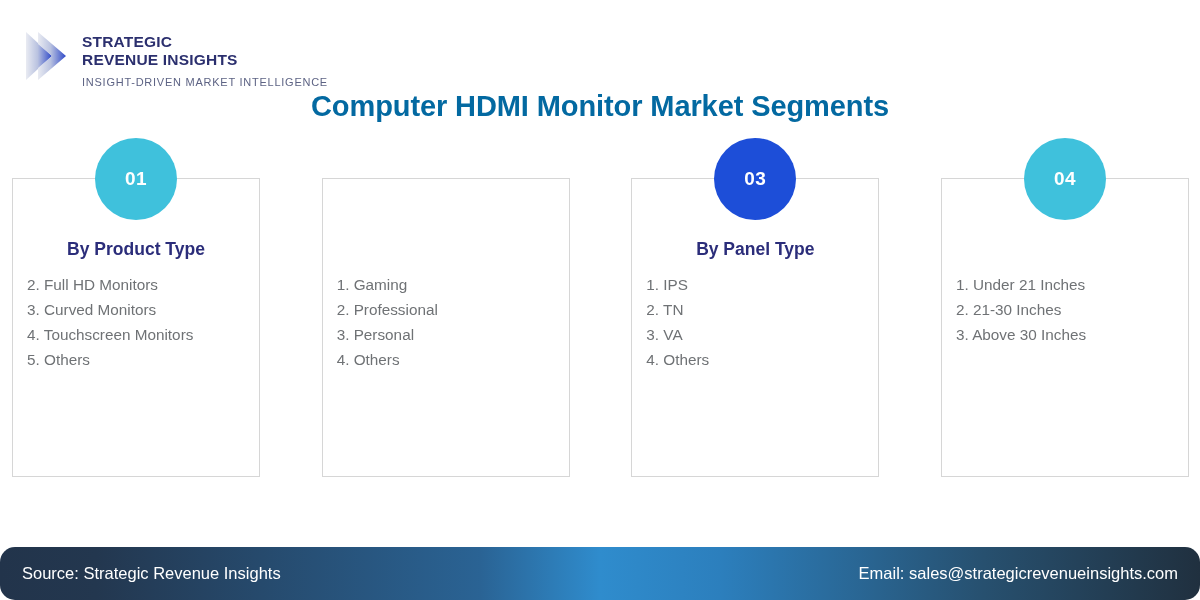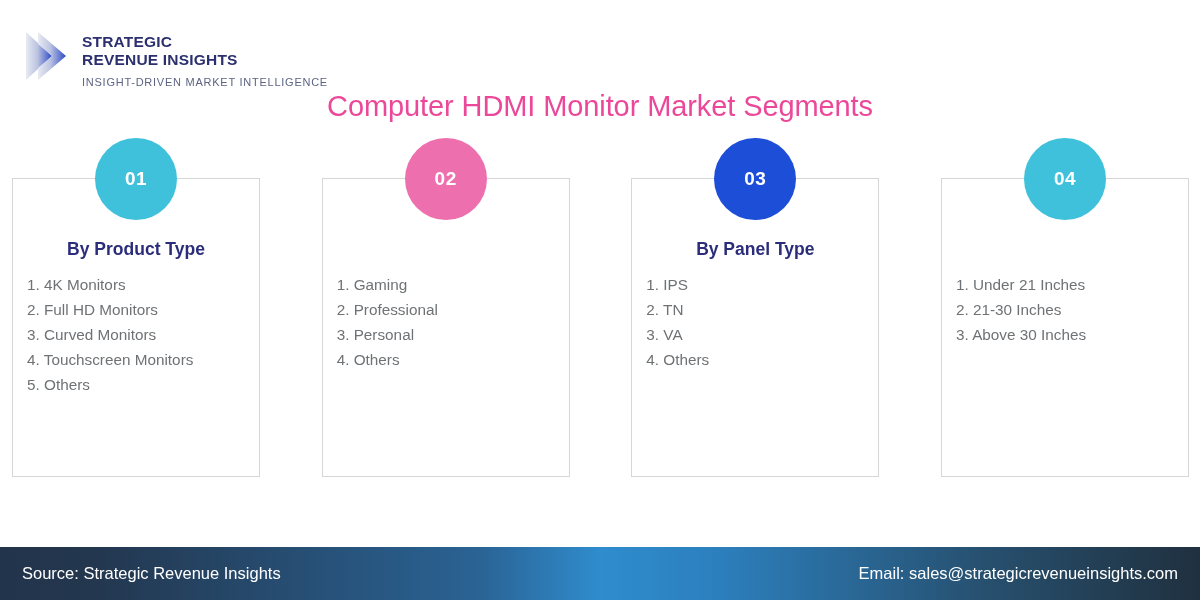--- a/index.html
+++ b/index.html
@@ -50,22 +50,22 @@
   }
 
   
   .page-title {
     position: absolute;
     top: 90px;
     left: 0;
     width: 1200px;
     text-align: center;
     font-size: 29px;
-    font-weight: normal;
-    color: #ec4899;
+    font-weight: bold;
+    color: #0369a1;
     letter-spacing: -0.1px;
   }
 
   
   .cards {
     position: absolute;
     top: 178px;
     left: 12px;
     width: 1177px;
     height: 299px;
@@ -135,20 +135,21 @@
         #2a6394 40%,
         #2f8ccd 50%,
         #2c7fbd 60%,
         #27506f 82%,
         #20303f 100%);
     display: flex;
     align-items: center;
     justify-content: space-between;
     padding: 0 22px;
     box-sizing: border-box;
+    border-radius: 15px;
   }
   .footer-left, .footer-right {
     color: #ffffff;
     font-size: 16.5px;
     white-space: nowrap;
   }
 </style>
 </head>
 <body>
 
@@ -176,32 +177,28 @@
 <div class="page-title">Computer HDMI Monitor Market Segments</div>
 
 <div class="cards">
 
   <div class="card">
     <div class="badge" style="background: rgb(63, 193, 220);">
       <span>01</span>
     </div>
     <div class="card-title">By Product Type</div>
     <ul class="card-list">
-      <li>1. 4K Monitors</li>
       <li>2. Full HD Monitors</li>
       <li>3. Curved Monitors</li>
       <li>4. Touchscreen Monitors</li>
       <li>5. Others</li>
     </ul>
   </div>
 
   <div class="card">
-    <div class="badge" style="background: rgb(238, 111, 174);">
-      <span>02</span>
-    </div>
     <ul class="card-list">
       <li>1. Gaming</li>
       <li>2. Professional</li>
       <li>3. Personal</li>
       <li>4. Others</li>
     </ul>
   </div>
 
   <div class="card">
     <div class="badge" style="background: #1d4ed8;">

